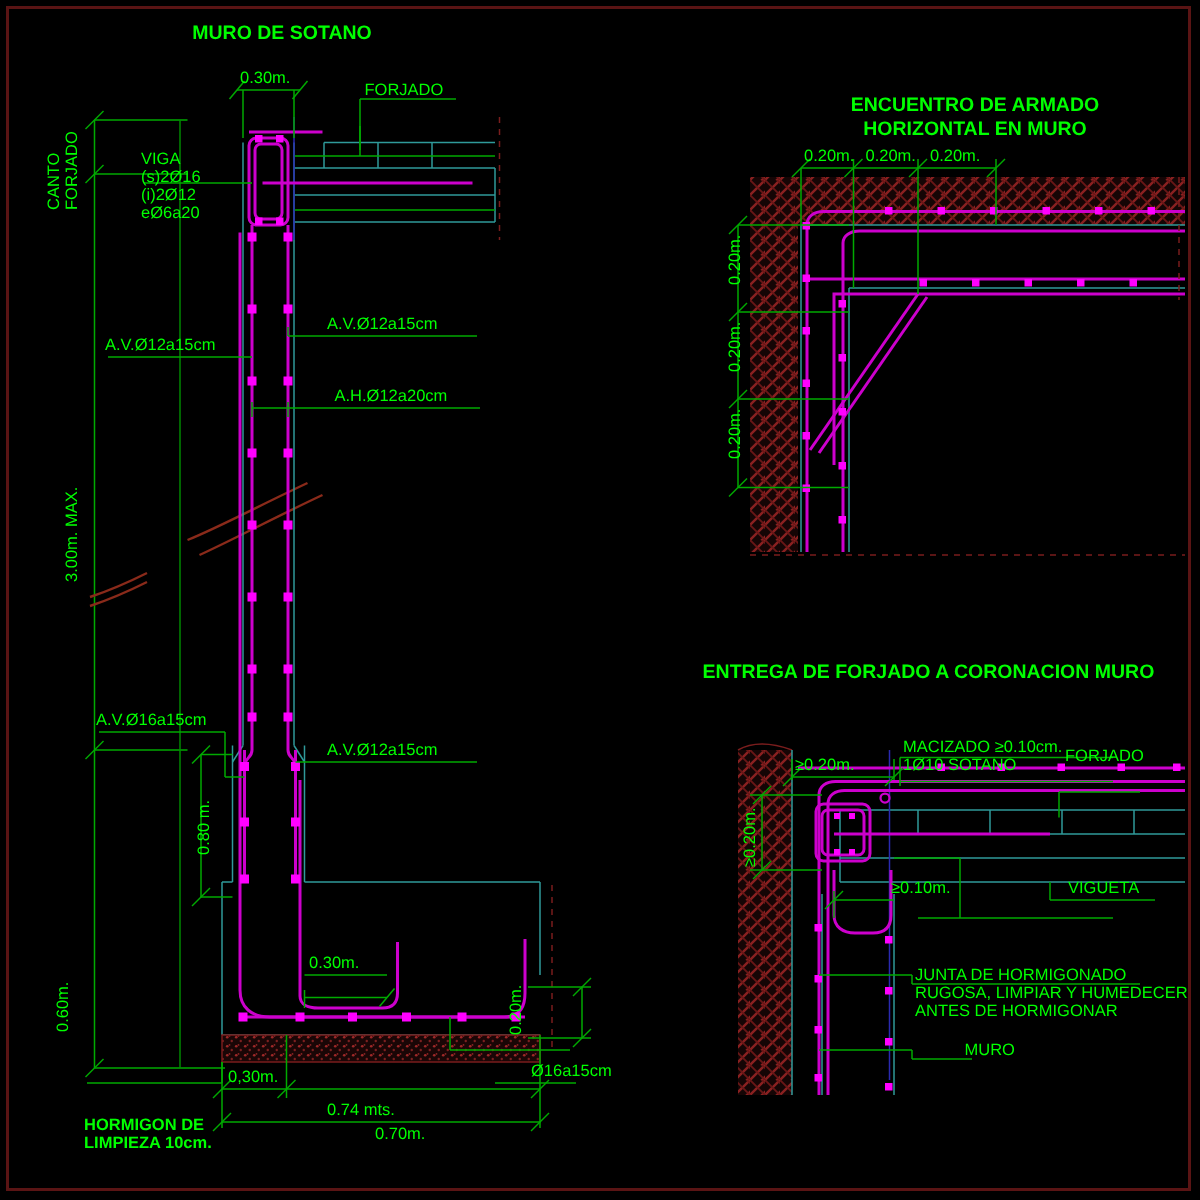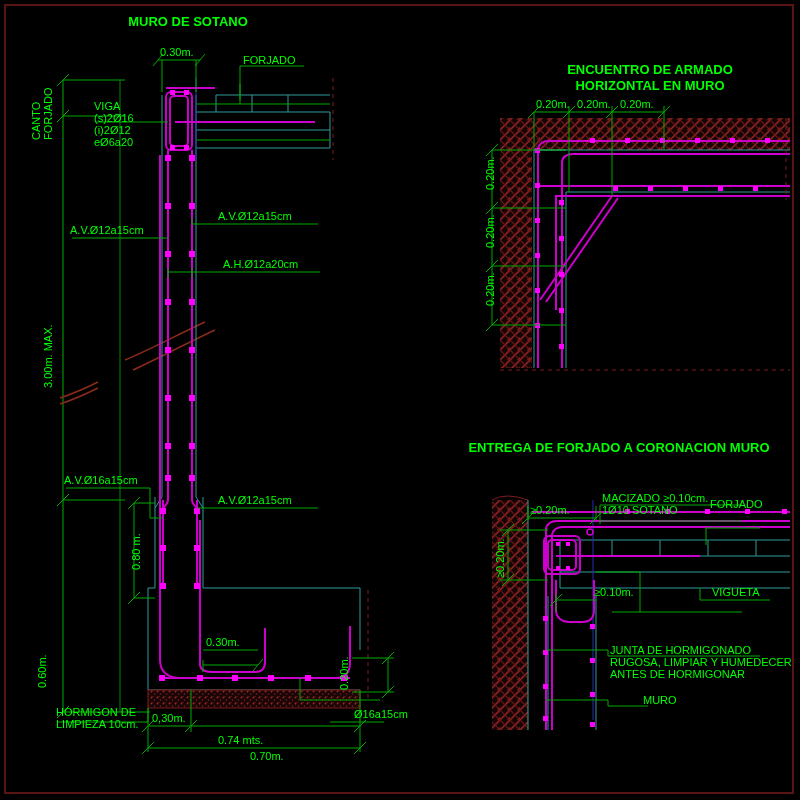--- a/index.html
+++ b/index.html
@@ -435,21 +435,21 @@
   <div class="vlbl" style="left:130px;top:570px;width:70px;">0.80 m.</div>
 
   <div class="vlbl" style="left:36px;top:688px;width:70px;">0.60m.</div>
 
   <div class="lbl" style="left:206px;top:636px;">0.30m.</div>
 
   <div class="vlbl" style="left:338px;top:690px;width:60px;">0.20m.</div>
 
   <div class="lbl" style="left:330px;top:708px;margin-left:24px;">Ø16a15cm</div>
 
-  <div class="lbl" style="left:56px;top:706px;">HORMIGON DE
+  <div class="lbl" style="left:56px;top:744px;font-weight:bold;">HORMIGON DE
 LIMPIEZA 10cm.</div>
 
   <div class="lbl" style="left:152px;top:712px;">0,30m.</div>
 
   <div class="lbl" style="left:250px;top:712px;margin-top:38px;">0.70m.</div>
 
   <div class="lbl" style="left:218px;top:734px;">0.74 mts.</div>
 
   <div class="title" style="left:505px;top:62px;width:290px;">ENCUENTRO DE ARMADO
 HORIZONTAL EN MURO</div>

